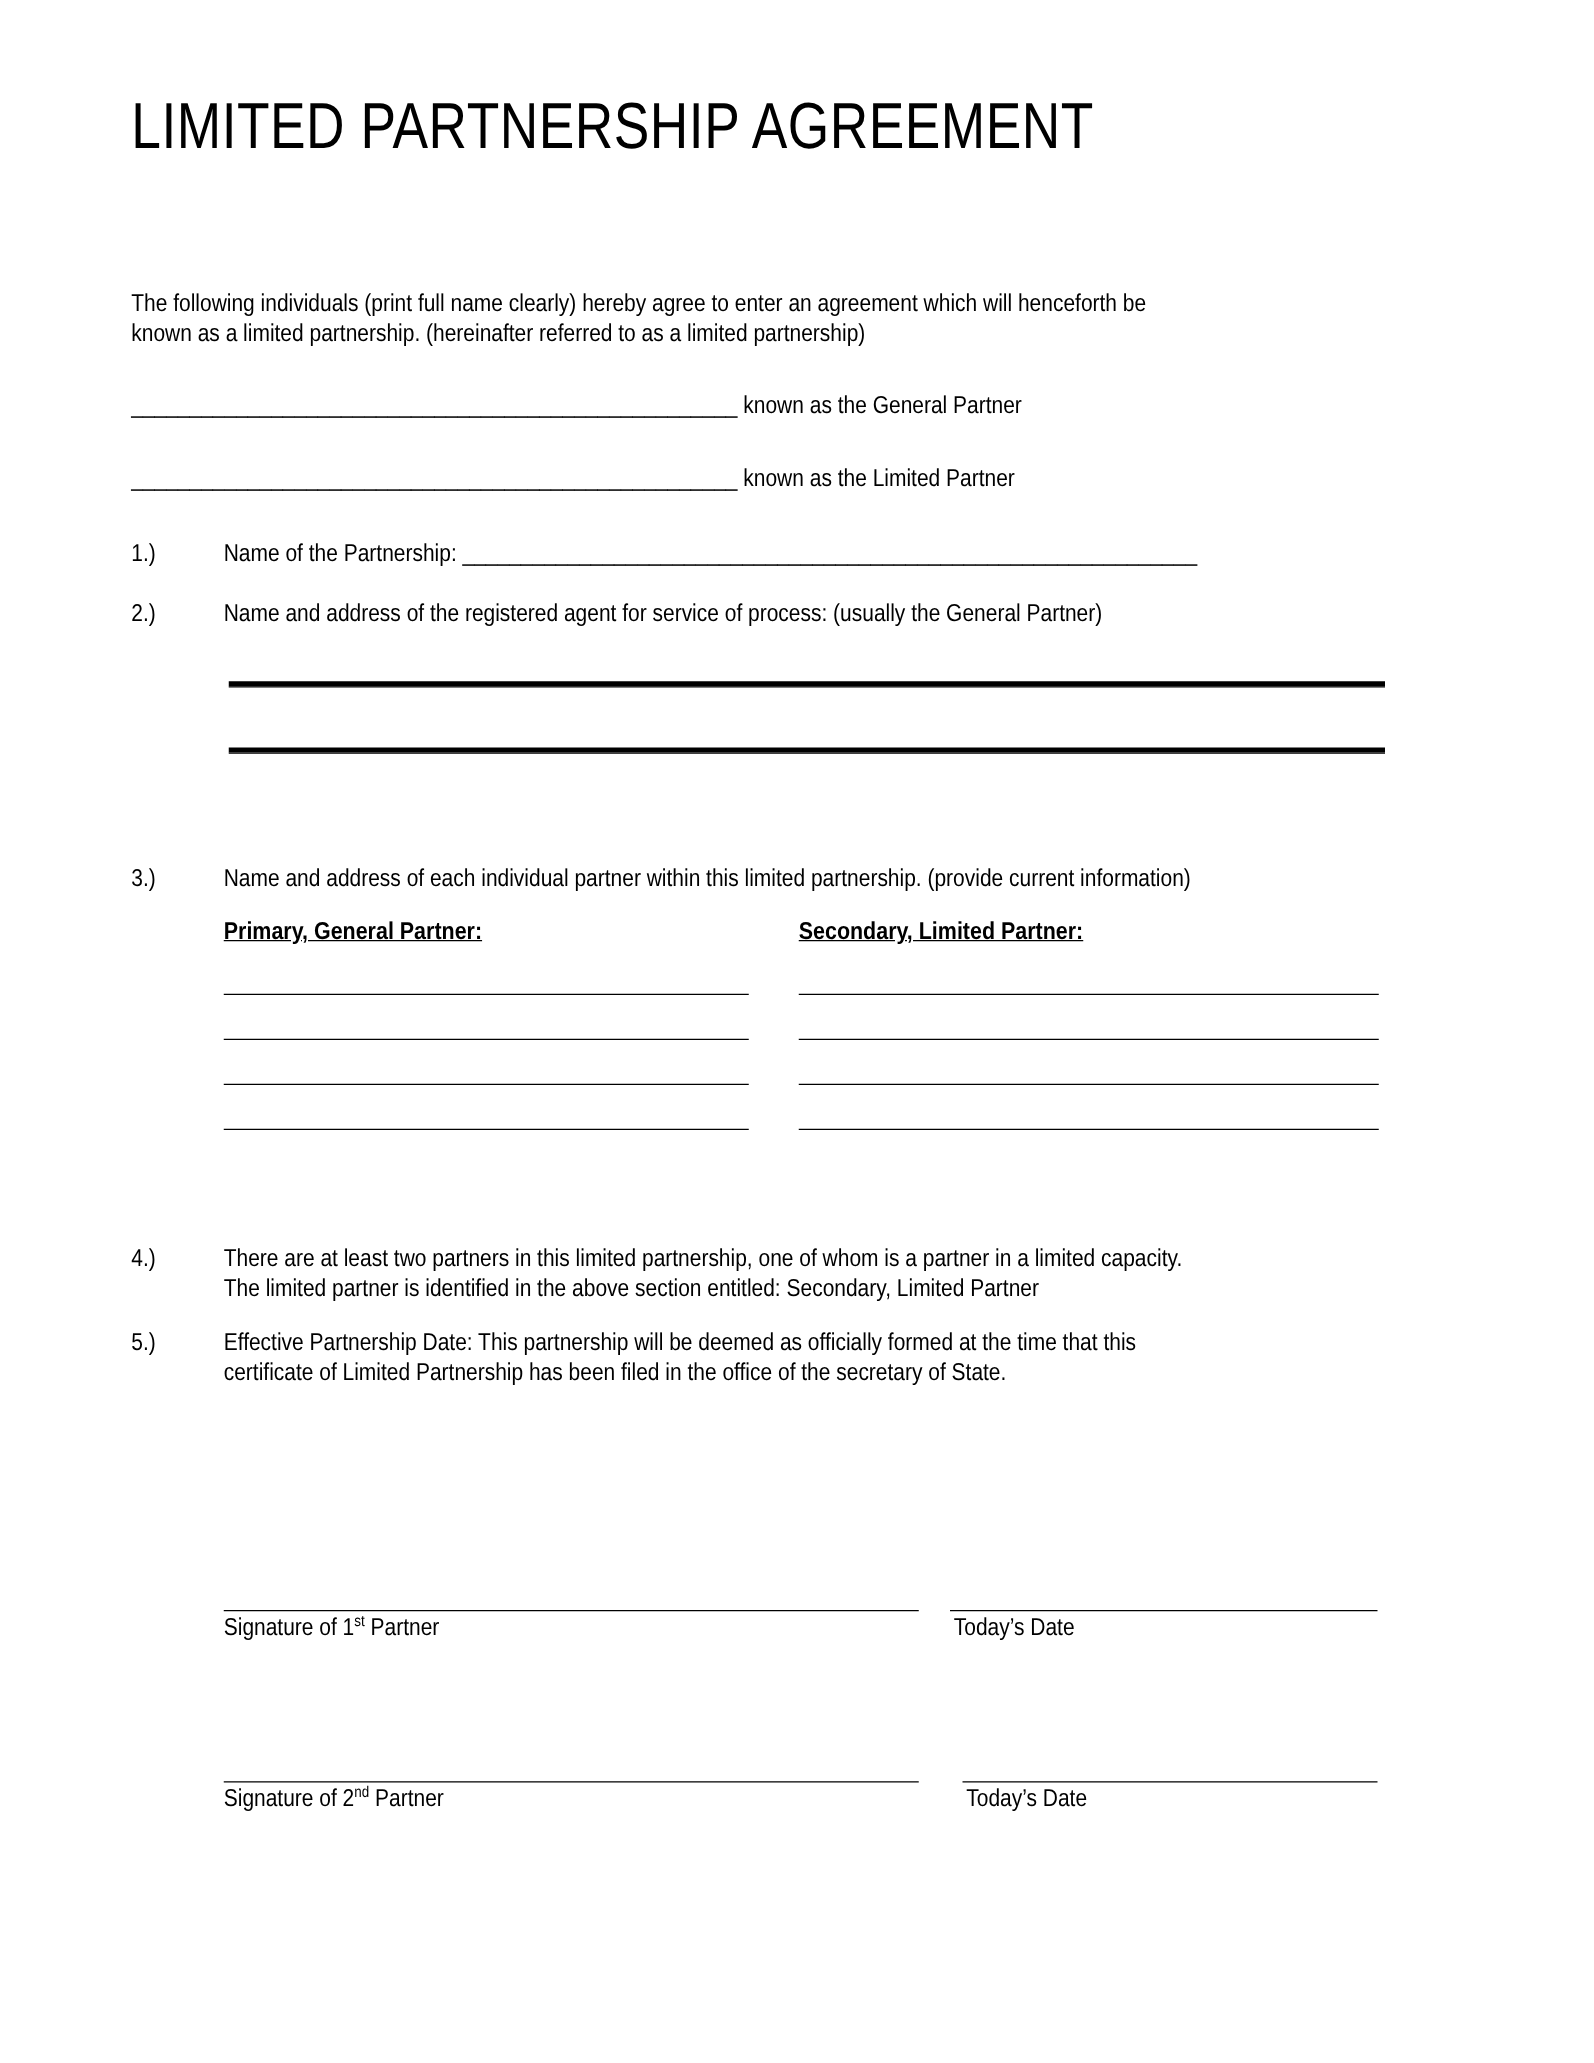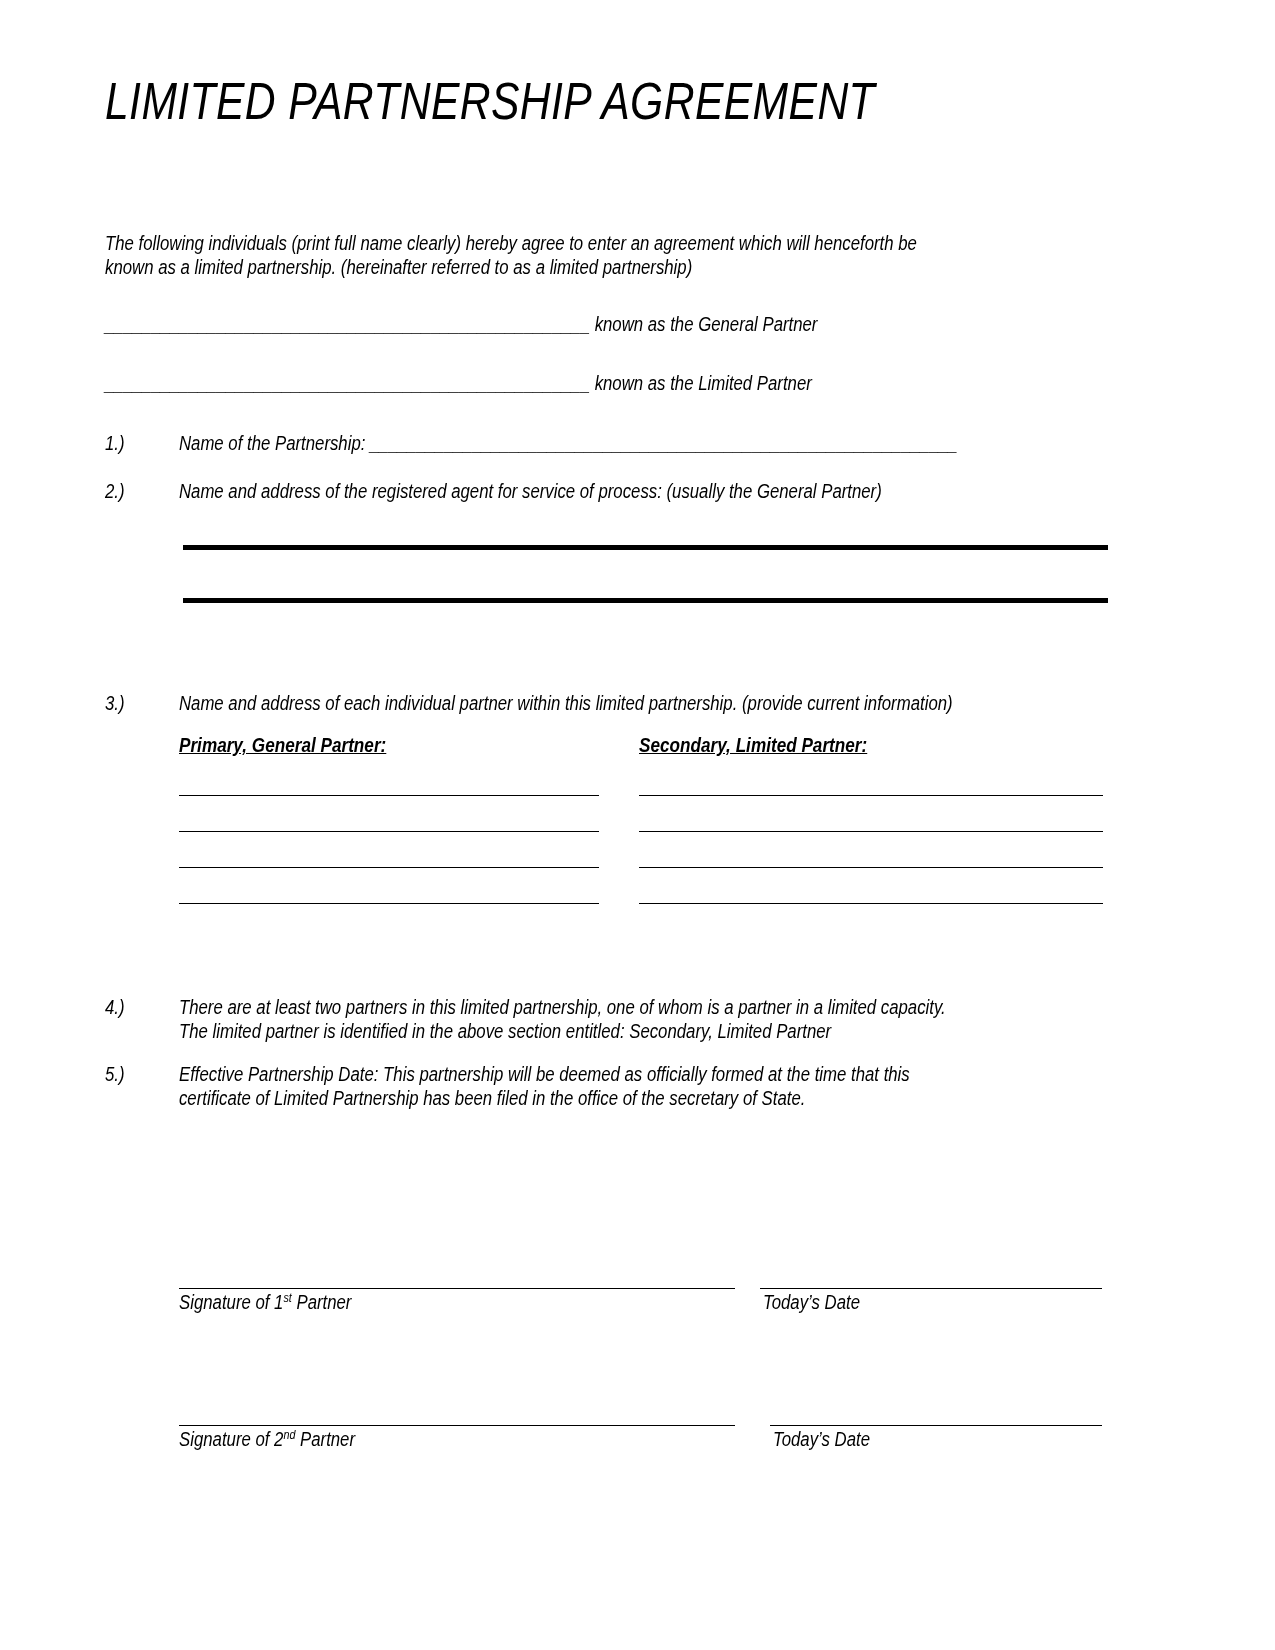--- a/index.html
+++ b/index.html
@@ -8,21 +8,20 @@
     background: #ffffff;
   }
   .page {
     position: relative;
     width: 1275px;
     height: 1650px;
     background: #ffffff;
     font-family: "Liberation Sans", sans-serif;
     color: #000000;
     overflow: hidden;
-    font-style: italic;
   }
 
   
   .doc-title {
     position: absolute;
     left: 105px;
     top: 74px;
     font-size: 52px;
     line-height: 1.05;
     letter-spacing: 0.5px;

